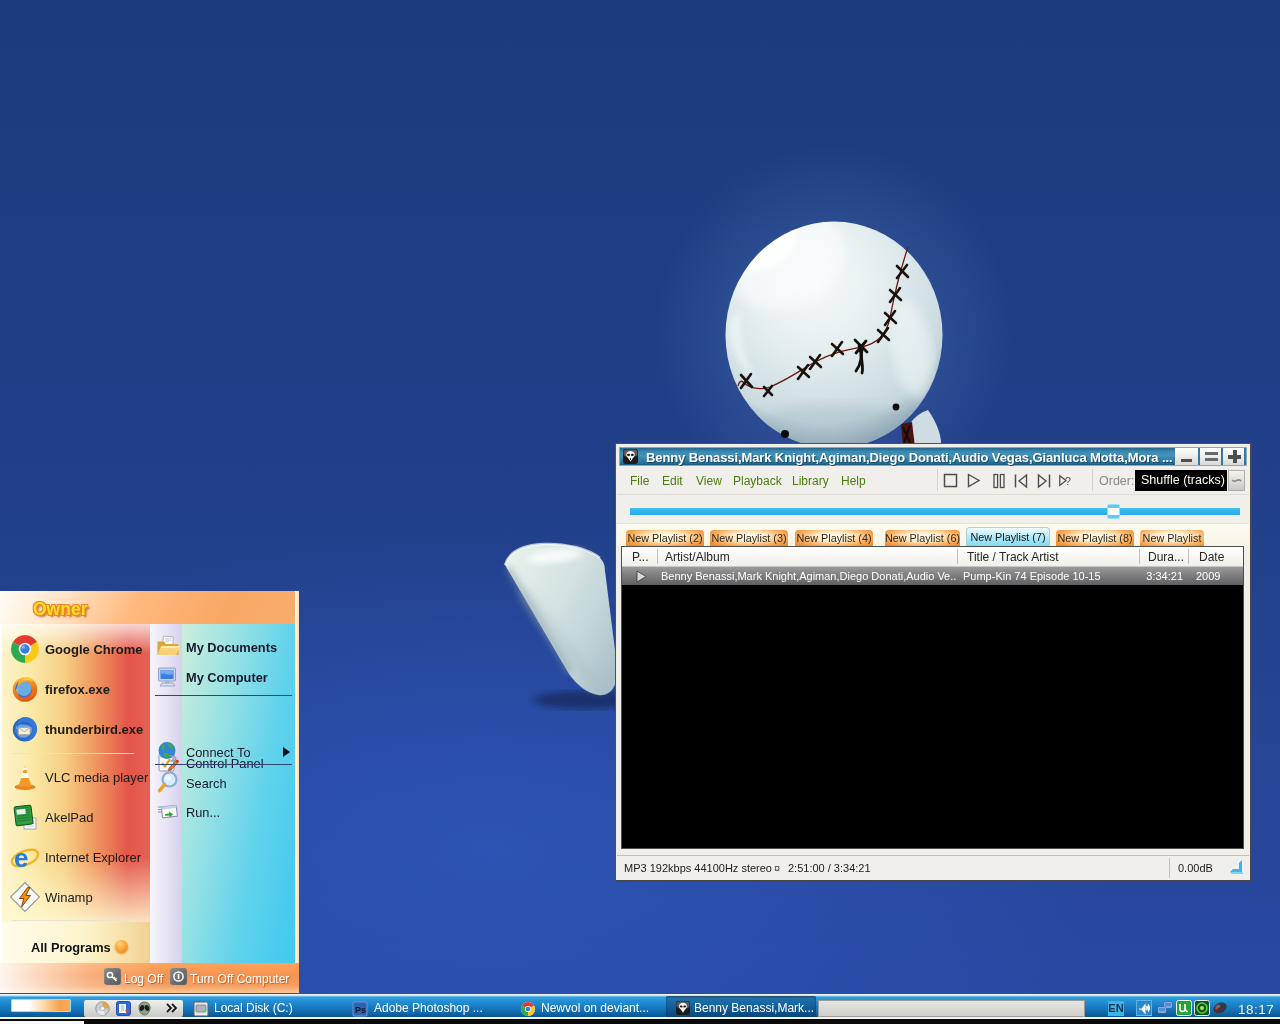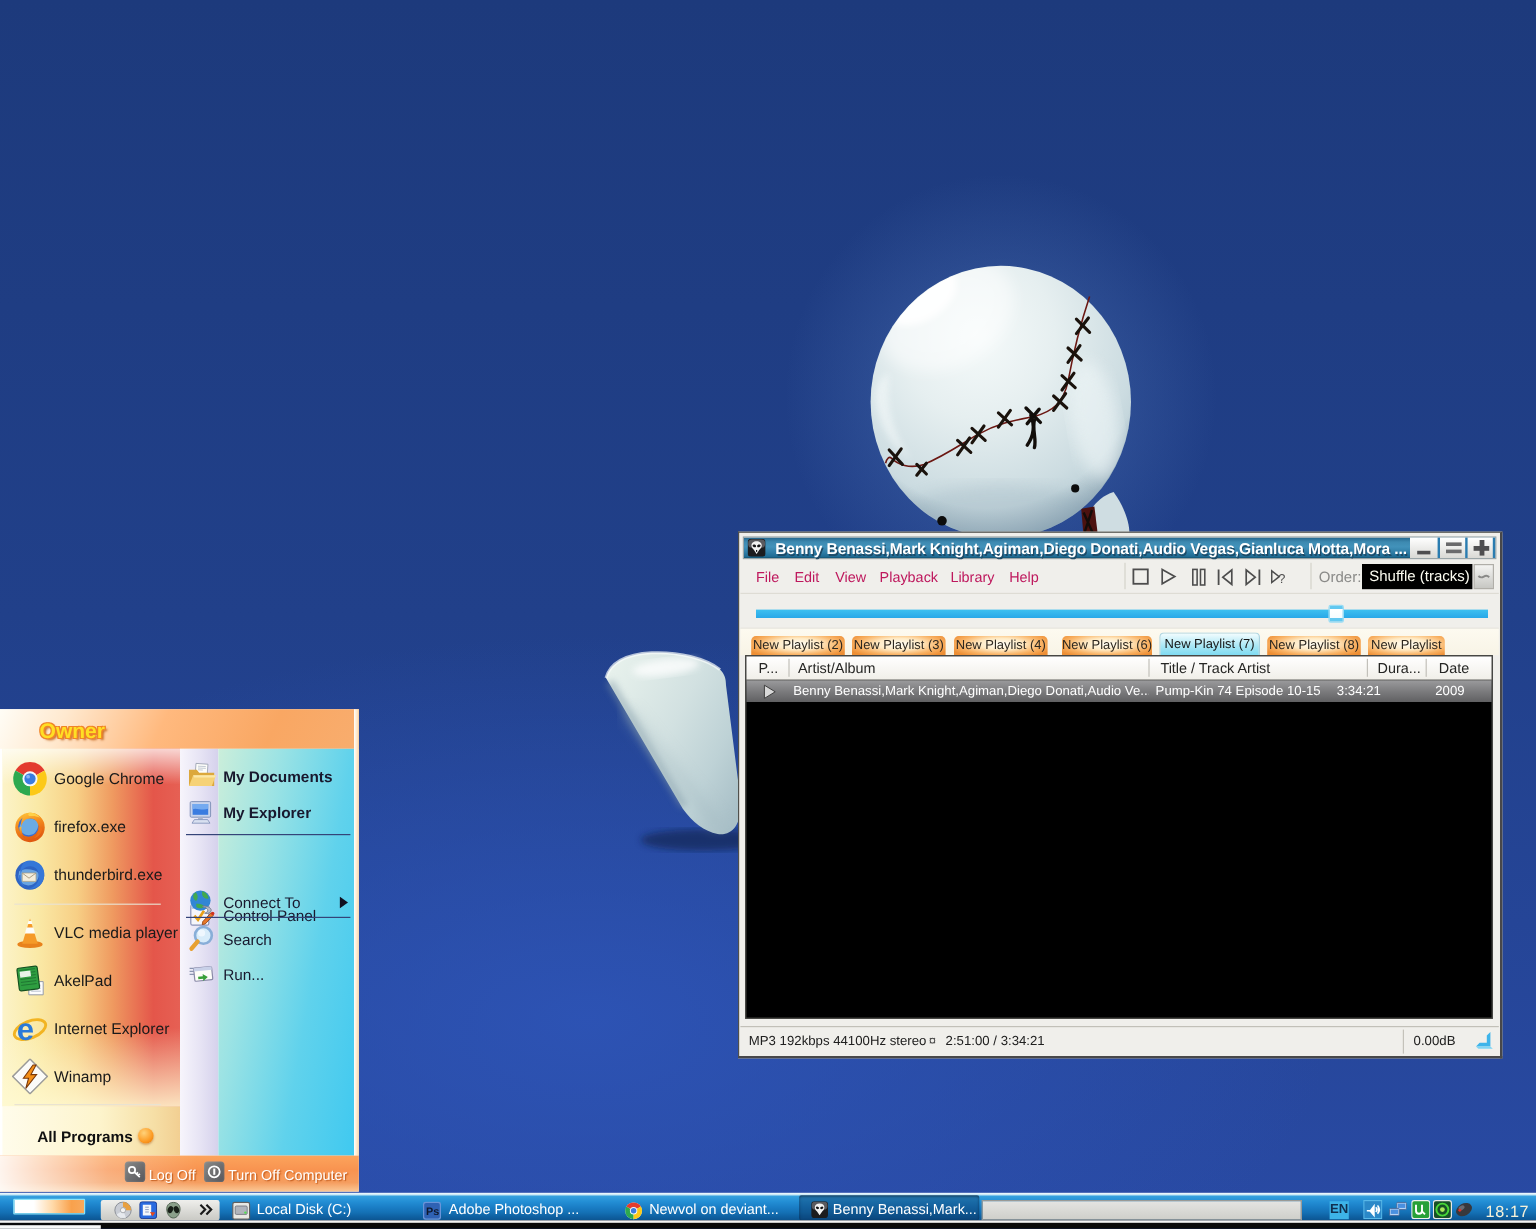--- a/index.html
+++ b/index.html
@@ -17,21 +17,21 @@
 #ttext { position:absolute; left:26px; top:2px; font-size:13px; font-weight:bold; color:#fff;
   text-shadow:1px 1px 0 #1e4a66; letter-spacing:-0.1px; white-space:nowrap; }
 #tbuttons { position:absolute; right:0px; top:0px; width:71px; height:17px; display:flex;
   background:linear-gradient(to bottom,#ffffff,#d9d9d5); }
 .tbtn { width:23px; height:17px; position:relative; border-left:2px solid #2a7cb0; }
 .tbtn:first-child { border-left:none; }
 #tbuttons:after { content:""; position:absolute; right:0; top:0; width:2px; height:17px; background:#2a7cb0; }
 
 
 #menurow { position:absolute; left:1px; right:1px; top:22px; height:29px; border-bottom:1px solid #dedcd4; }
-.mi { position:absolute; top:8px; font-size:12px; color:#be185d; }
+.mi { position:absolute; top:8px; font-size:12px; color:#4d7c0f; }
 .vsep { position:absolute; top:3px; height:22px; width:1px; background:#d4d2ca; }
 .cbtn { position:absolute; top:7px; width:16px; height:16px; }
 #orderlbl { position:absolute; left:482px; top:8px; font-size:12.5px; color:#8a8a88; }
 #orderbox { position:absolute; left:518px; top:4px; width:92px; height:21px; background:#000;
   color:#fdfdf2; font-size:12.5px; line-height:21px; padding-left:6px; }
 #orderarr { position:absolute; left:611px; top:4px; width:17px; height:21px;
   background:linear-gradient(to bottom,#f4f4f2,#c7c7c3); border:1px solid #b0aea8; }
 #seekrow { position:absolute; left:1px; right:1px; top:52px; height:28px; border-bottom:1px solid #e6e4dc; }
 #seekbar { position:absolute; left:13px; width:610px; top:12px; height:7px; background:linear-gradient(to bottom,#3ec0f0,#29a8e8); }
 #seekthumb { position:absolute; left:490px; top:8px; width:13px; height:15px; background:linear-gradient(to bottom,#62c8f0 0%,#62c8f0 20%,#ffffff 22%,#f4fcff 78%,#62c8f0 80%,#62c8f0 100%); border:1px solid #9adcf4; border-radius:2px; }
@@ -69,21 +69,21 @@
   background:linear-gradient(100deg,#cbeeda 0%,#9ce3e4 30%,#60d2ec 65%,#40c9f0 100%); }
 #smrborder { position:absolute; left:295px; top:0px; width:4px; height:371.5px;
   background:linear-gradient(to right,#ffffff,#ffd9a8); }
 #smfoot { position:absolute; left:0px; top:371.5px; width:299px; height:30.5px;
   background:linear-gradient(to bottom,#fca45c 0%,#f89350 40%,#f59e60 75%,#fbc896 100%); }
 #smfoot:before { content:""; position:absolute; inset:0;
   background:linear-gradient(to right,rgba(255,255,255,0.9) 0%,rgba(255,255,255,0.25) 30%,rgba(255,255,255,0) 55%); }
 .smitem { position:absolute; left:8px; width:140px; height:40px; }
 .smitem .ic { position:absolute; left:2px; top:50%; margin-top:-15px; width:30px; height:30px; }
 .smitem .tx { position:absolute; left:37px; top:50%; transform:translateY(-50%); font-size:13px; color:#1a1a1a; white-space:nowrap; }
-.smitem .tx.b { font-weight:normal; }
+.smitem .tx.b { font-weight:bold; }
 .lsep { position:absolute; left:12px; width:122px; height:1px; background:#e8e2d2; opacity:0.95; }
 .rit { position:absolute; left:154px; width:141px; height:30px; }
 .rit .ic { position:absolute; left:2px; top:50%; margin-top:-12px; width:24px; height:24px; }
 .rit .tx { position:absolute; left:32px; top:50%; transform:translateY(-50%); font-size:12.8px; color:#18182e; white-space:nowrap; }
 .rit .tx.b { font-weight:bold; }
 .rsep { position:absolute; left:155px; width:137px; height:1px; background:#344478; }
 #allprog { position:absolute; left:31px; top:349px; font-size:12.8px; font-weight:bold; color:#101010; }
 #apcirc { position:absolute; left:115px; top:349px; width:13px; height:13px; border-radius:50%;
   background:radial-gradient(circle at 38% 32%,#ffd27a,#fc9a22 60%,#e07008); box-shadow:0 1px 2px rgba(160,70,0,0.5); }
 .offbtn { position:absolute; top:5.5px; width:17px; height:17px; border-radius:3px;
@@ -322,21 +322,21 @@
     </div>
 
   <div class="rit" style="top:71px;">
       <svg class="ic" viewBox="0 0 24 24">
     <rect x="2.5" y="3" width="17" height="13" rx="1" fill="#c8d4ec" stroke="#8090b8" stroke-width="0.8"></rect>
     <rect x="4.5" y="5" width="13" height="9" fill="#3a7ce0"></rect>
     <path d="M4.5,5 L17.5,5 L17.5,9 C12,11 7,7.5 4.5,9.5 Z" fill="#74aaf0"></path>
     <rect x="9" y="16" width="4" height="2" fill="#a8b4cc"></rect>
     <path d="M6,18 L17,18 L19,21 L4,21 Z" fill="#d8e0f0" stroke="#8090b8" stroke-width="0.7"></path>
   </svg>
-      <span class="tx b">My Explorer</span>
+      <span class="tx b">My Computer</span>
     </div>
 
   <div class="rsep" style="top:103.5px;"></div>
 
   <div class="rit" style="top:109px;margin-top:48px;">
       <svg class="ic" viewBox="0 0 24 24">
     <rect x="3" y="3" width="15" height="17" rx="1.5" fill="#f6f6fa" stroke="#8890b8" stroke-width="1"></rect>
     <rect x="3" y="3" width="15" height="3.5" rx="1.5" fill="#b8c4e0"></rect>
     <path d="M6,12 L9,15.5 L14,8" fill="none" stroke="#e8a018" stroke-width="2.2"></path>
     <path d="M13,17 L20,9.5 L22,11.5 L15,19 L12.5,19.5 Z" fill="#e87828" stroke="#904010" stroke-width="0.7"></path>
@@ -481,21 +481,21 @@
       <div class="hsep" style="left:335px;"></div>
       <div class="hsep" style="left:517px;"></div>
       <div class="hsep" style="left:566px;"></div>
     </div>
     <div id="plrow">
       <svg style="position:absolute;left:13px;top:3px;" width="13" height="13" viewBox="0 0 13 13">
           <path d="M2,1 L11,6.5 L2,12 Z" fill="#d8d8d8" stroke="#3a3a3a" stroke-width="0.8"></path>
         </svg>
       <span class="rcell" style="left:39px;width:296px;overflow:hidden;">Benny Benassi,Mark Knight,Agiman,Diego Donati,Audio Ve...</span>
       <span class="rcell" style="left:341px;">Pump-Kin 74 Episode 10-15</span>
-      <span class="rcell" style="left:492px;width:37px;text-align:left;">3:34:21</span>
+      <span class="rcell" style="left:524px;width:37px;text-align:right;">3:34:21</span>
       <span class="rcell" style="left:574px;">2009</span>
     </div>
   </div>
   <div id="statusbar">
     <span style="position:absolute;left:7px;top:6px;">MP3 192kbps 44100Hz stereo</span>
     <span style="position:absolute;left:157px;top:6px;color:#444;">¤</span>
     <span style="position:absolute;left:171px;top:6px;">2:51:00 / 3:34:21</span>
     <div style="position:absolute;left:552px;top:2px;width:1px;height:20px;background:#c4c2ba;"></div>
     <span style="position:absolute;left:561px;top:6px;">0.00dB</span>
     <svg id="grip" width="16" height="17" viewBox="0 0 16 17">

